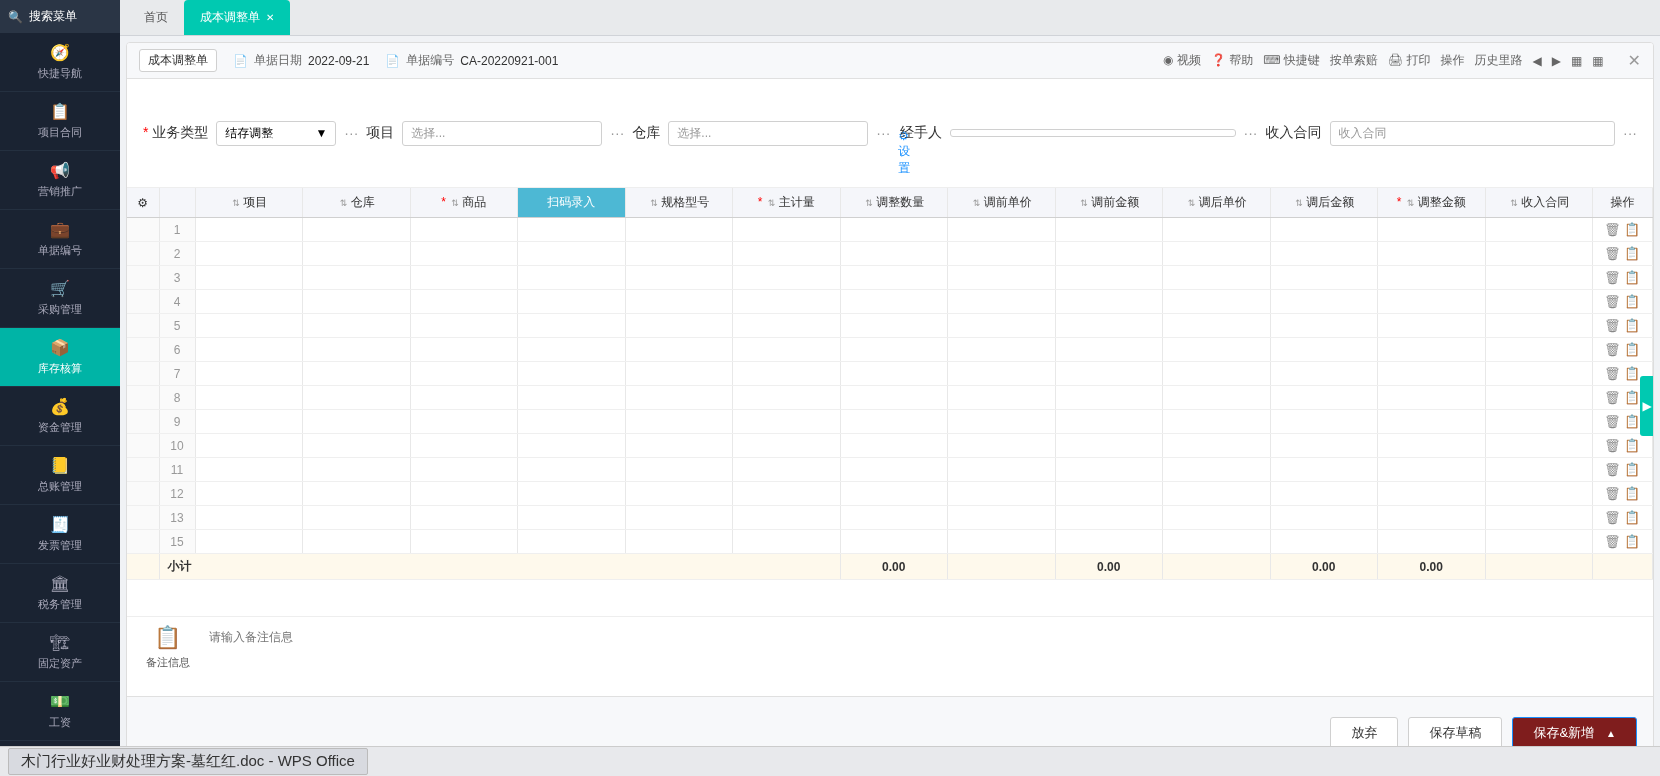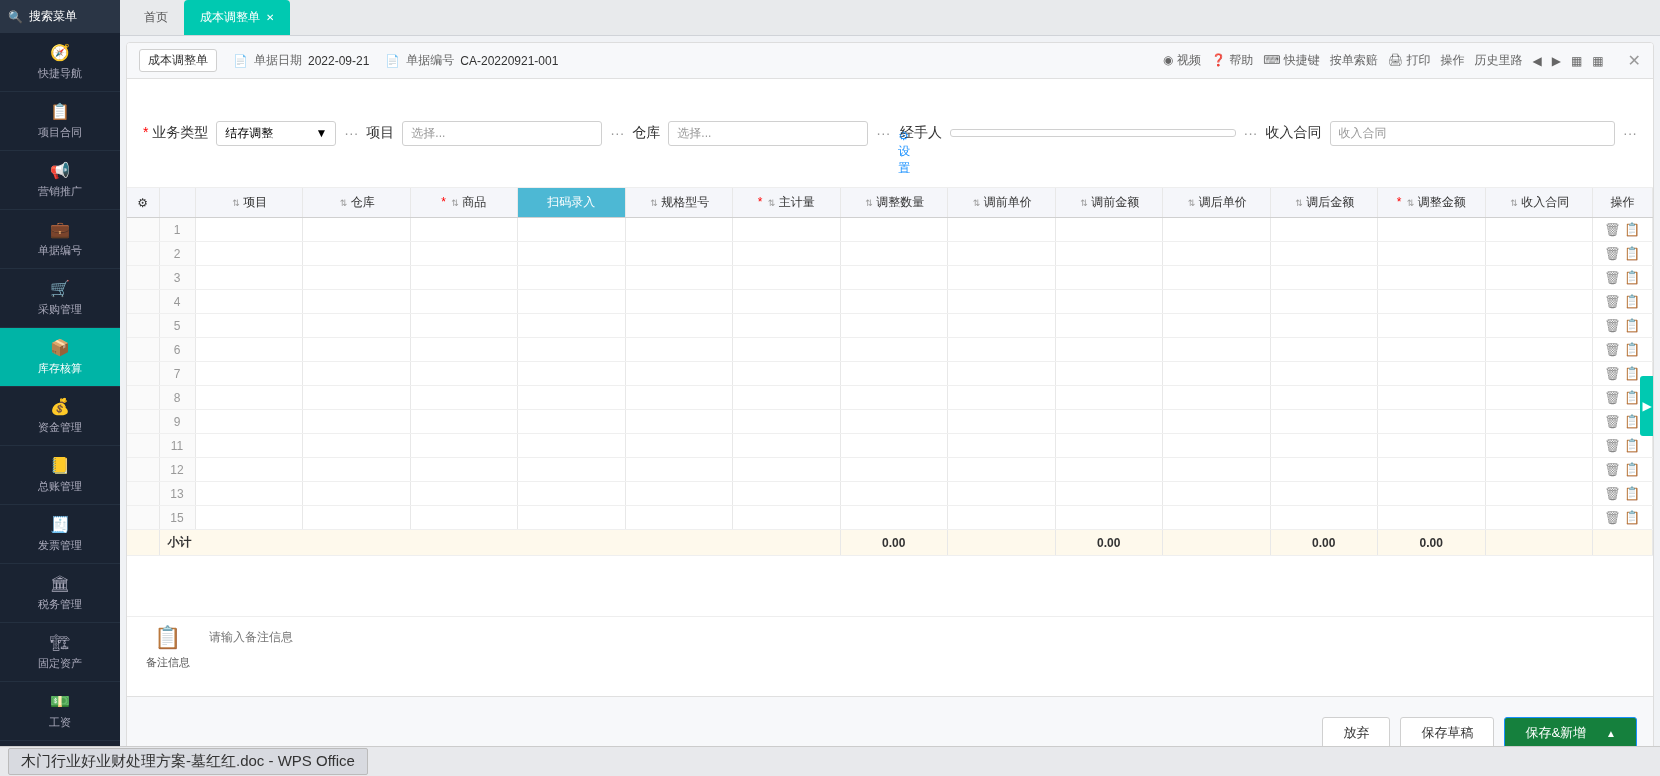--- a/index.html
+++ b/index.html
@@ -266,26 +266,26 @@
     .btn {
       padding: 6px 20px;
       border-radius: 3px;
       border: 1px solid #d0d0d0;
       cursor: pointer;
       font-size: 13px;
       background: #fff;
       color: #333;
     }
     .btn-primary {
-      background: #15803d;
+      background: #7f1d1d;
       color: #fff;
       border-color: #1890ff;
       display: flex;
       align-items: center;
-      gap: 20px;
+      gap: 12px;
     }
     .btn-primary .chevron { font-size: 10px; }
 
     
     .taskbar {
       position: fixed;
       bottom: 0;
       left: 0;
       right: 0;
       height: 30px;
@@ -687,20 +687,43 @@
       <td></td>
       <td>
         <div class="action-icons">
           <span class="action-icon">🗑</span>
           <span class="action-icon">📋</span>
         </div>
       </td>
     </tr>
             <tr>
       <td class="row-num"></td>
+      <td class="row-num">10</td>
+      <td></td>
+      <td></td>
+      <td></td>
+      <td></td>
+      <td></td>
+      <td></td>
+      <td></td>
+      <td></td>
+      <td></td>
+      <td></td>
+      <td></td>
+      <td></td>
+      <td></td>
+      <td>
+        <div class="action-icons">
+          <span class="action-icon">🗑</span>
+          <span class="action-icon">📋</span>
+        </div>
+      </td>
+    </tr>
+            <tr>
+      <td class="row-num"></td>
       <td class="row-num">11</td>
       <td></td>
       <td></td>
       <td></td>
       <td></td>
       <td></td>
       <td></td>
       <td></td>
       <td></td>
       <td></td>

